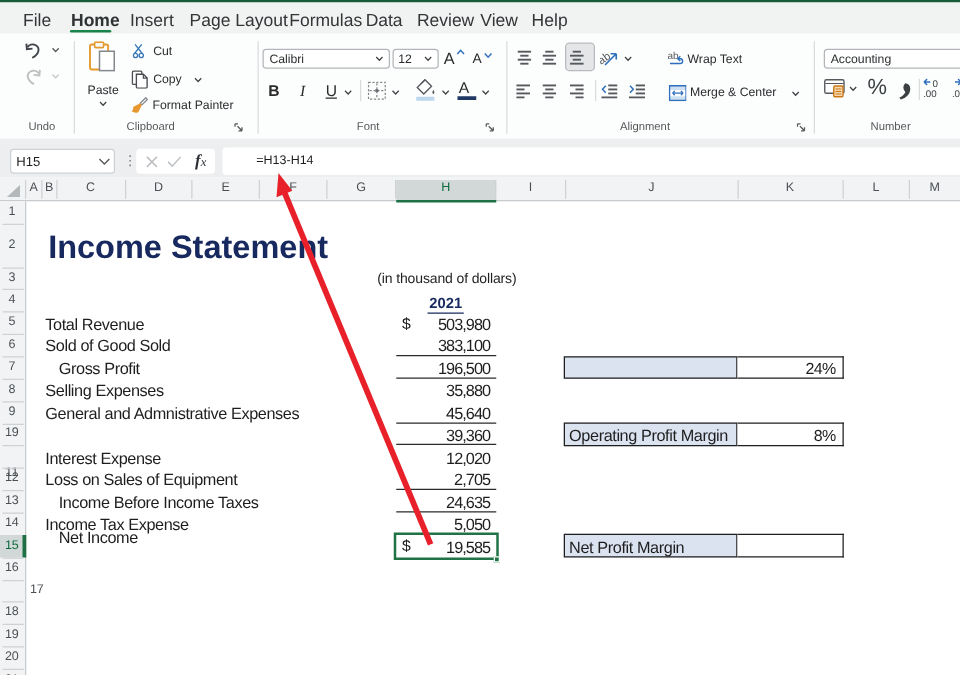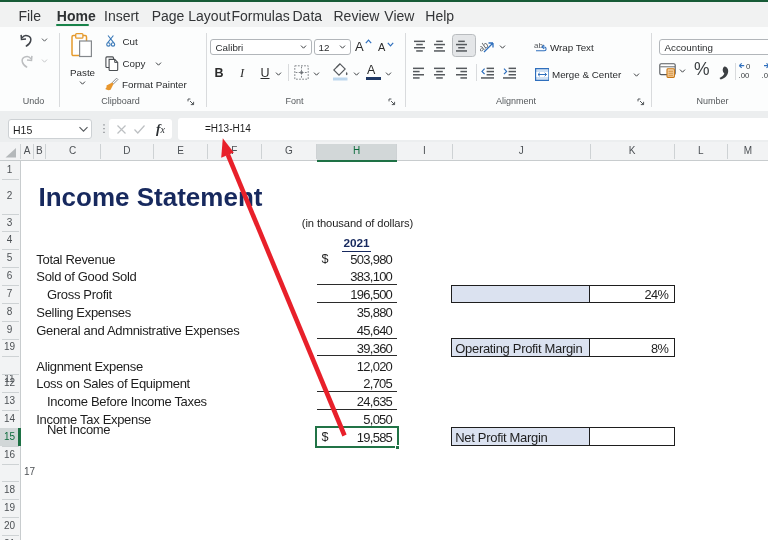--- a/index.html
+++ b/index.html
@@ -349,21 +349,21 @@
 <div class="cell" style="left:47px;top:286.2px;height:17.850000000000023px;line-height:17.850000000000023px;">Gross Profit</div>
 <div class="cell num" style="left:316.5px;top:286.2px;width:75.60000000000002px;height:17.850000000000023px;line-height:17.850000000000023px;">196,500</div>
 <div class="abs" style="left:316.5px;top:301.85px;width:80.10000000000002px;height:1px;background:#2b2b2b;"></div>
 <div class="cell" style="left:36.3px;top:304.05px;height:17.850000000000023px;line-height:17.850000000000023px;">Selling Expenses</div>
 <div class="cell num" style="left:316.5px;top:304.05px;width:75.60000000000002px;height:17.850000000000023px;line-height:17.850000000000023px;">35,880</div>
 <div class="cell" style="left:36.3px;top:321.90000000000003px;height:17.850000000000023px;line-height:17.850000000000023px;">General and Admnistrative Expenses</div>
 <div class="cell num" style="left:316.5px;top:321.90000000000003px;width:75.60000000000002px;height:17.850000000000023px;line-height:17.850000000000023px;">45,640</div>
 <div class="abs" style="left:316.5px;top:337.55000000000007px;width:80.10000000000002px;height:1px;background:#2b2b2b;"></div>
 <div class="cell num" style="left:316.5px;top:339.75000000000006px;width:75.60000000000002px;height:17.850000000000023px;line-height:17.850000000000023px;">39,360</div>
 <div class="abs" style="left:316.5px;top:355.4000000000001px;width:80.10000000000002px;height:1px;background:#2b2b2b;"></div>
-<div class="cell" style="left:36.3px;top:357.6000000000001px;height:17.850000000000023px;line-height:17.850000000000023px;">Alignment Expense</div>
+<div class="cell" style="left:36.3px;top:357.6000000000001px;height:17.850000000000023px;line-height:17.850000000000023px;">Interest Expense</div>
 <div class="cell num" style="left:316.5px;top:357.6000000000001px;width:75.60000000000002px;height:17.850000000000023px;line-height:17.850000000000023px;">12,020</div>
 <div class="cell" style="left:36.3px;top:375.4500000000001px;height:17.850000000000023px;line-height:17.850000000000023px;">Loss on Sales of Equipment</div>
 <div class="cell num" style="left:316.5px;top:375.4500000000001px;width:75.60000000000002px;height:17.850000000000023px;line-height:17.850000000000023px;">2,705</div>
 <div class="abs" style="left:316.5px;top:391.10000000000014px;width:80.10000000000002px;height:1px;background:#2b2b2b;"></div>
 <div class="cell" style="left:47px;top:393.3000000000001px;height:17.850000000000023px;line-height:17.850000000000023px;">Income Before Income Taxes</div>
 <div class="cell num" style="left:316.5px;top:393.3000000000001px;width:75.60000000000002px;height:17.850000000000023px;line-height:17.850000000000023px;">24,635</div>
 <div class="abs" style="left:316.5px;top:408.95000000000016px;width:80.10000000000002px;height:1px;background:#2b2b2b;"></div>
 <div class="cell" style="left:36.3px;top:411.15000000000015px;height:17.850000000000023px;line-height:17.850000000000023px;">Income Tax Expense</div>
 <div class="cell num" style="left:316.5px;top:411.15000000000015px;width:75.60000000000002px;height:17.850000000000023px;line-height:17.850000000000023px;">5,050</div>
 <div class="abs" style="left:316.5px;top:426.8000000000002px;width:80.10000000000002px;height:1px;background:#2b2b2b;"></div>

